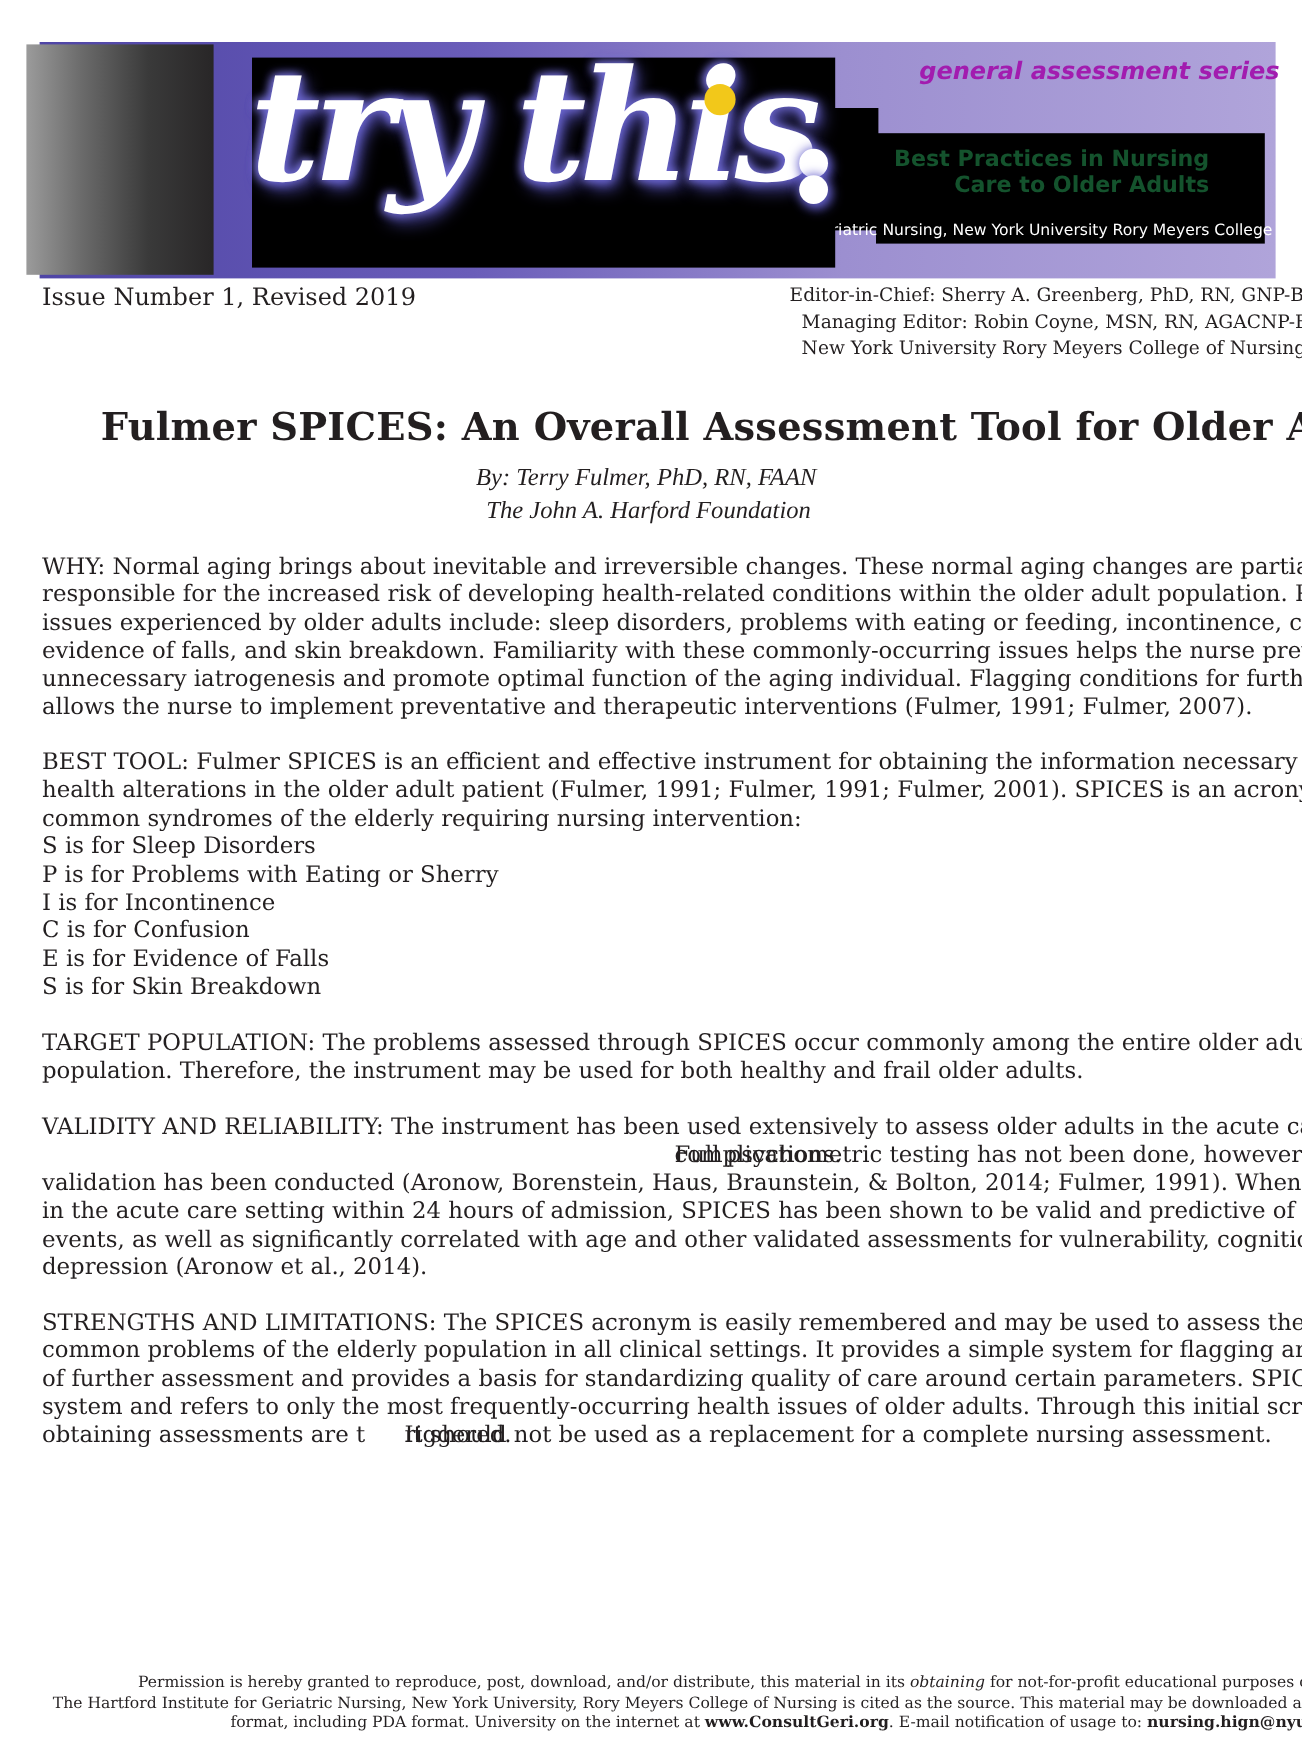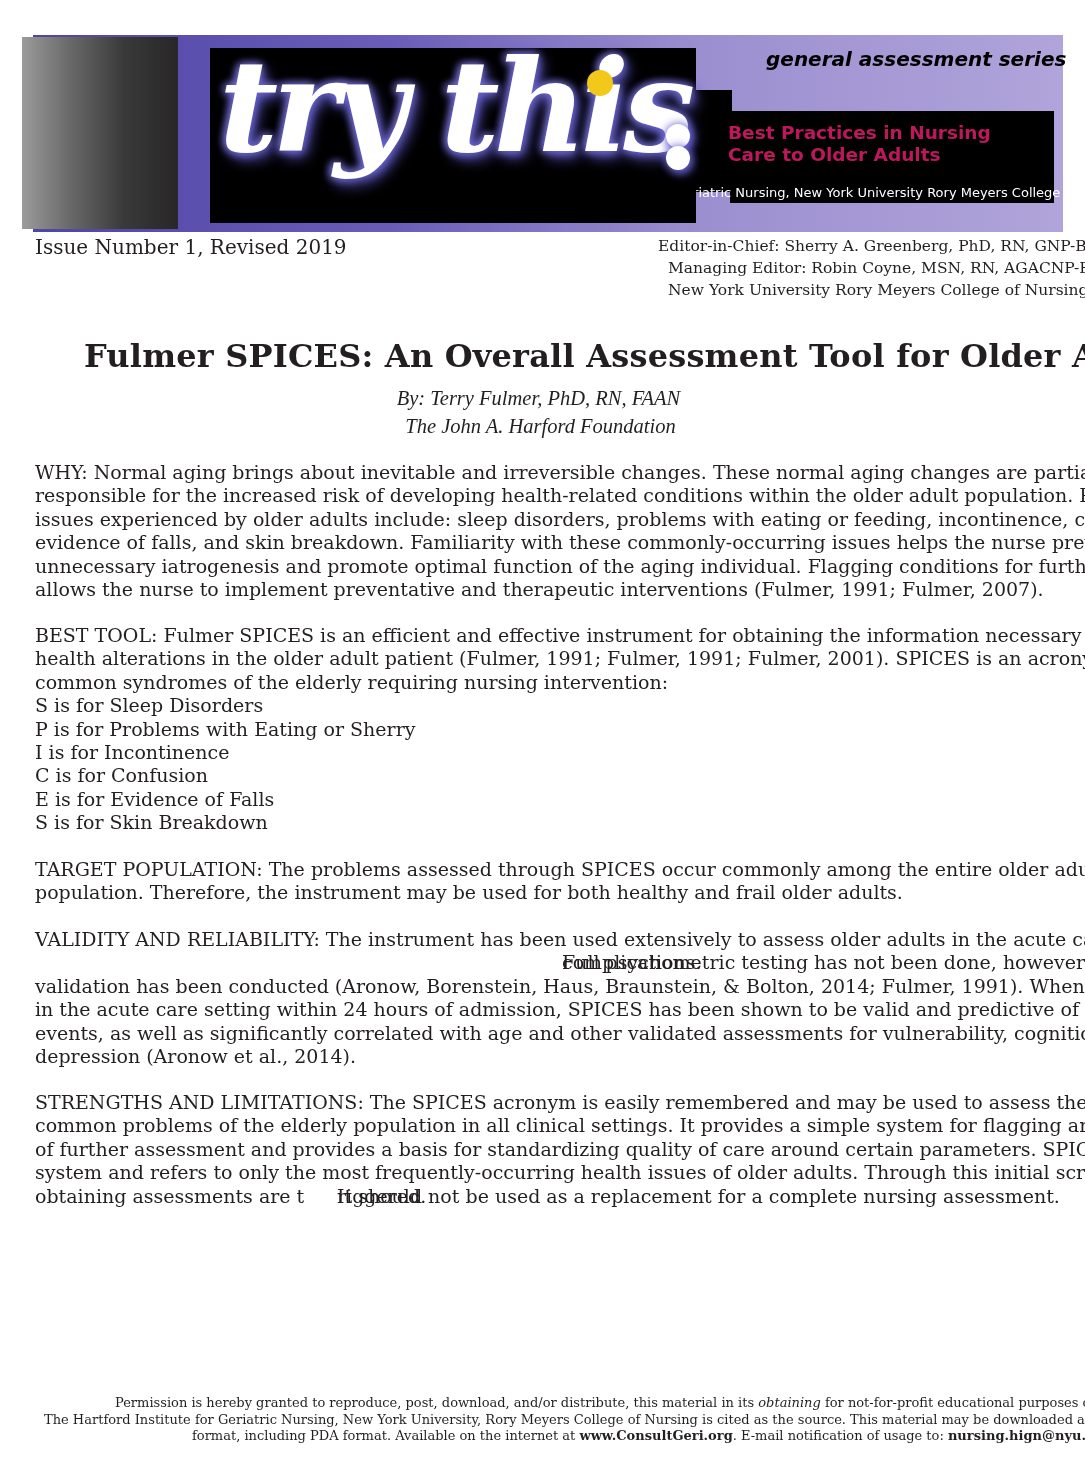--- a/index.html
+++ b/index.html
@@ -6,32 +6,32 @@
   body { width: 1085px; height: 1470px; position: relative; overflow: hidden; color: #231f20; font-family: "DejaVu Serif", serif; }
 
   
   .banner-bar { position: absolute; left: 33px; top: 35px; width: 1030px; height: 197px;
     background: linear-gradient(90deg, #4f45a6 0%, #6a5db9 35%, #9c8fd0 65%, #b0a4da 100%); }
   .banner-grad { position: absolute; left: 22px; top: 37px; width: 156px; height: 192px;
     background: linear-gradient(90deg, #9b9b9b 0%, #6a6a6a 30%, #3a3a3a 65%, #282627 100%); }
   .logo-box { position: absolute; left: 210px; top: 48px; width: 486px; height: 175px; background: #000; }
   .logo-box2 { position: absolute; left: 650px; top: 90px; width: 82px; height: 102px; background: #000; }
   .title-box { position: absolute; left: 730px; top: 111px; width: 324px; height: 92px; background: #000; }
-  .logo-text { position: absolute; left: 219px; top: 42px; font-family: "DejaVu Serif", serif; font-style: italic; font-weight: bold;
+  .logo-text { position: absolute; left: 208px; top: 42px; font-family: "DejaVu Serif", serif; font-style: italic; font-weight: bold;
     font-size: 128px; letter-spacing: -6px; color: #fff; line-height: 1;
     text-shadow: 0 0 10px #6f6ad0, 4px 6px 14px #5a55c0, -2px 0 8px #7a74d6; white-space: nowrap; }
   .logo-dot { position: absolute; left: 587px; top: 70px; width: 26px; height: 26px; border-radius: 50%; background: #f2c81a; }
   .logo-colon-top, .logo-colon-bot { position: absolute; width: 24px; height: 24px; border-radius: 50%; background: #fff;
     box-shadow: 0 0 10px #6f6ad0, 3px 4px 10px #5a55c0; }
   .logo-colon-top { left: 666px; top: 124px; }
   .logo-colon-bot { left: 666px; top: 146px; }
   .series-label { position: absolute; left: 766px; top: 47px; font-family: "DejaVu Sans", sans-serif; font-style: italic; font-weight: bold;
-    font-size: 20px; color: #000000; white-space: nowrap; }
-  .bp-title { position: absolute; left: 728px; top: 122px; font-family: "DejaVu Sans", sans-serif; font-weight: bold;
-    font-size: 18.5px; line-height: 22px; color: #be185d; white-space: nowrap; }
+    font-size: 20px; color: #a21caf; white-space: nowrap; }
+  .bp-title { position: absolute; left: 745px; top: 122px; font-family: "DejaVu Sans", sans-serif; font-weight: bold;
+    font-size: 18.5px; line-height: 22px; color: #14532d; white-space: nowrap; text-align: right; }
   .institute-strip { position: absolute; left: 696px; top: 185px; width: 370px; overflow: hidden; white-space: nowrap;
     font-family: "DejaVu Sans", sans-serif; font-size: 13px; color: #fff; line-height: 16px; }
   .institute-strip span { position: relative; left: -224px; }
 
   
   .issue { position: absolute; left: 35px; top: 235px; font-size: 20px; white-space: nowrap; }
   .editors { position: absolute; left: 658px; top: 235px; font-size: 15.5px; line-height: 22px; white-space: nowrap; }
   .editors div:nth-child(2), .editors div:nth-child(3) { padding-left: 10px; }
 
   
@@ -128,14 +128,14 @@
   <span class="line"><b>STRENGTHS AND LIMITATIONS</b><span>: The SPICES acronym is easily remembered and may be used to assess the</span></span>
   <span class="line">common problems of  the elderly population in all clinical settings. It provides a simple system for flagging areas in need</span>
   <span class="line">of  further assessment and provides a basis for standardizing quality of  care around certain parameters. SPICES is an alert</span>
   <span class="line">system and refers to only the most frequently-occurring health issues of  older adults. Through this initial screen, more</span>
   <span class="line"><span>obtaining assessments are t</span><span class="overlay" style="left:302px;top:0;">riggered.</span><span class="overlay" style="left:302px;top:0;">It should not be used as a replacement for a complete nursing assessment.</span></span>
 </div>
 
 <div class="footer">
   <span class="fl" style="left:115px;"><span>Permission is hereby granted to reproduce, post, download, and/or distribute, this material in its </span><i>obtaining</i><span> for not-for-profit educational purposes only, provided that</span></span>
   <span class="fl" style="left:44px;">The Hartford Institute for Geriatric Nursing, New York University, Rory Meyers College of  Nursing is cited as the source. This material may be downloaded and/or distributed in electronic</span>
-  <span class="fl" style="left:192px;"><span>format, including PDA format. Available on the internet at </span><b>www.ConsultGeri.org</b><span>. E-mail notification of  usage to: </span><b>nursing.hign@nyu.edu</b></span>
+  <span class="fl" style="left:192px;"><span>format, including PDA format. University on the internet at </span><b>www.ConsultGeri.org</b><span>. E-mail notification of  usage to: </span><b>nursing.hign@nyu.edu</b></span>
 </div>
 
 </body></html>

